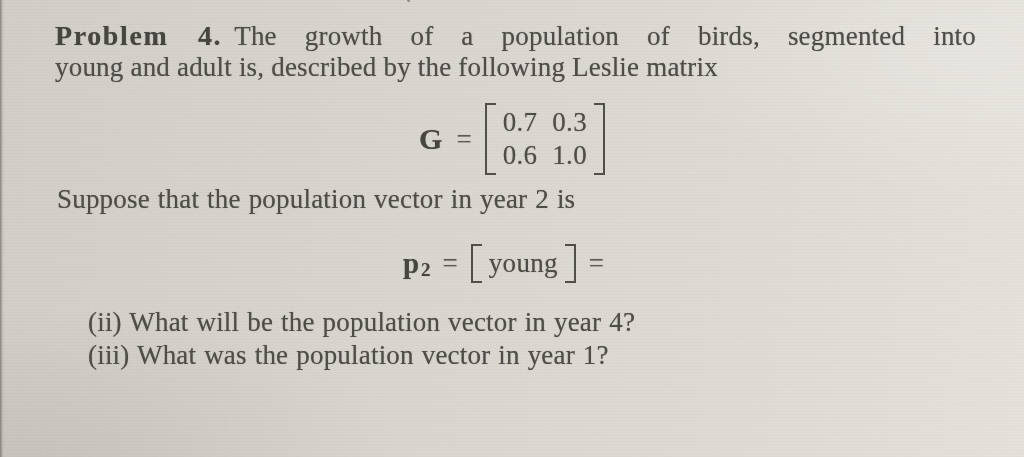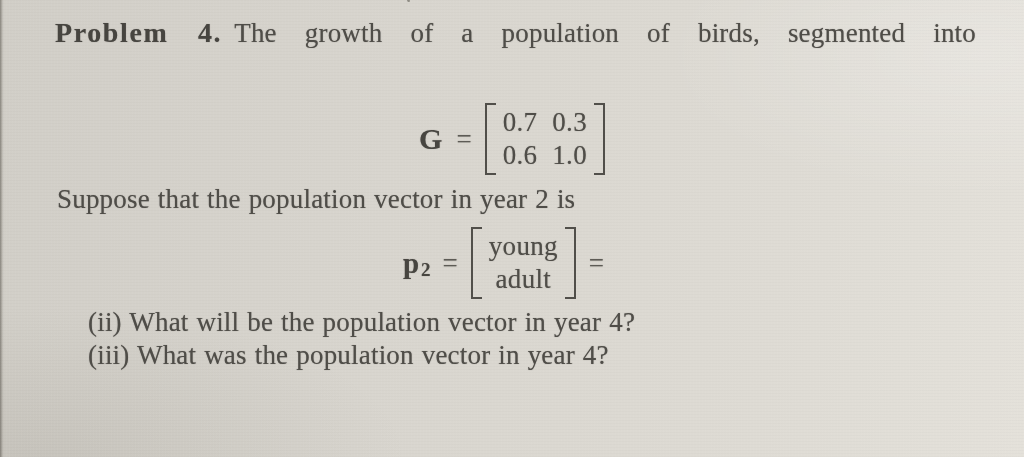--- a/index.html
+++ b/index.html
@@ -28,22 +28,22 @@
   .txt {
     position: absolute;
     font-size: 27px;
     letter-spacing: 0.2px;
     word-spacing: 1px;
     text-shadow: 0 0 1px rgba(79,77,72,0.55);
     white-space: nowrap;
   }
   .para1 {
     position: absolute;
-    left: 55px; top: 9px; width: 921px;
-    font-size: 27px; line-height: 48px;
+    left: 55px; top: 20px; width: 921px;
+    font-size: 27px; line-height: 31px;
     letter-spacing: 0.2px;
     text-shadow: 0 0 1px rgba(79,77,72,0.55);
   }
   .jline { text-align: justify; text-align-last: justify; }
   .problem-label {
     font-weight: bold;
     font-size: 28px;
     letter-spacing: 1.6px;
     padding-right: 12px;
     color: #474540;
@@ -81,20 +81,21 @@
 </head>
 <body>
 
 <div class="photo">
   <div class="texture"></div>
   <div class="left-edge"></div>
   <span class="stray-mark">ʻ</span>
 
   <div class="para1">
     <div class="jline"><span class="problem-label">Problem 4.</span><span>The growth of a population of birds, segmented into</span></div>
+    <div>young and adult is, described by the following Leslie matrix</div>
   </div>
 
   <div class="equation" style="top: 102px; height: 74px;">
     <span class="eq-lhs">G</span>
     <span class="eq-sign">=</span>
     <span class="bmatrix">
       <span class="bracket left"></span>
       <span class="cells two-col">
         <span>0.7</span>
         <span>0.3</span>
@@ -108,24 +109,23 @@
   <div class="txt" style="left: 57px; top: 184px;">Suppose that the population vector in year 2 is</div>
 
   <div class="equation" style="top: 227px; height: 72px; margin-left: -2px;">
     <span class="eq-lhs" style="font-size: 29px;">p</span>
     <span class="eq-sub">2</span>
     <span class="eq-sign">=</span>
     <span class="bmatrix">
       <span class="bracket left"></span>
       <span class="cells">
         <span>young</span>
-        <span>adult</span>
       </span>
       <span class="bracket right"></span>
     </span>
     <span class="eq-sign">=</span>
   </div>
 
   <div class="questions">
     <div>(ii) What will be the population vector in year 4?</div>
-    <div>(iii) What was the population vector in year 4?</div>
+    <div>(iii) What was the population vector in year 1?</div>
   </div>
 </div>
 
 </body></html>

